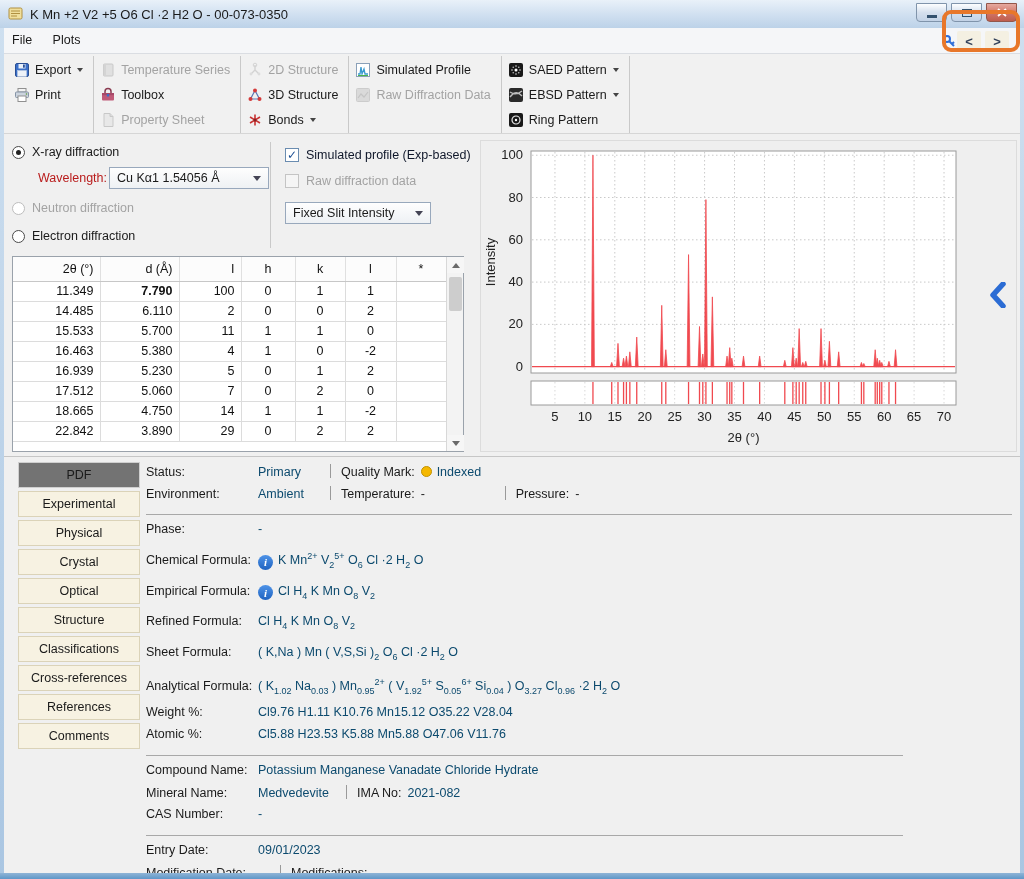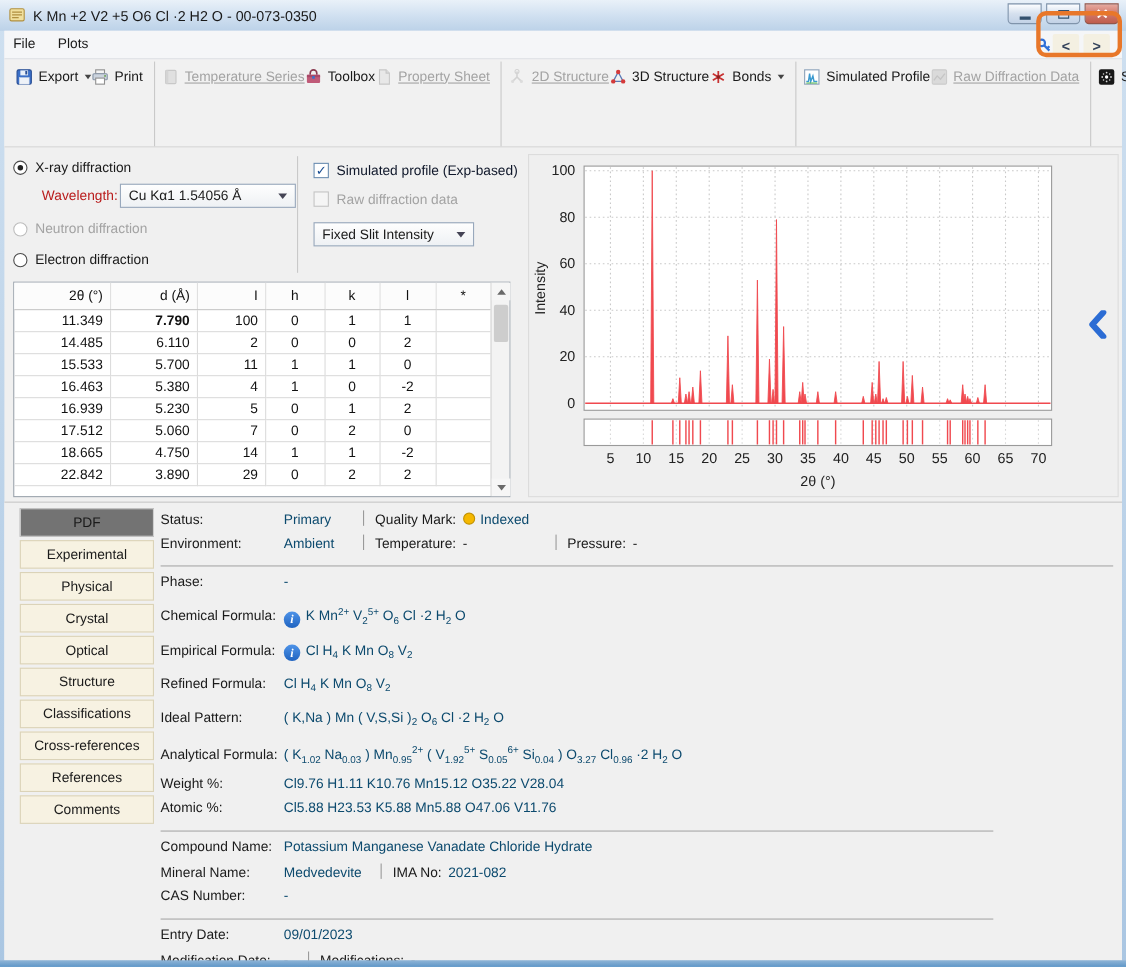--- a/index.html
+++ b/index.html
@@ -19,23 +19,23 @@
   
   .client{position:absolute;left:4px;top:28px;width:1016px;height:845px;background:#f0f0f0;}
   .menubar{position:absolute;left:0;top:0;width:100%;height:26px;background:#f5f6f8;border-bottom:1px solid #dadde2;}
   .menu-item{display:inline-block;padding:0 8px;line-height:25px;font-size:12.5px;color:#1a1a1a;cursor:default;}
   .key-icon{position:absolute;left:938px;top:6px;width:14px;height:14px;}
   .nav-btn{position:absolute;top:3px;width:24px;height:20px;border:0;border-radius:2px;background:#f4f0e2;
     font-size:13px;font-weight:bold;color:#33425a;font-family:inherit;cursor:pointer;padding:0;}
   .nav-btn.prev{left:953px;} .nav-btn.next{left:981px;}
   
   .toolbar{position:absolute;left:0;top:26px;width:100%;height:80px;background:#f1f1f1;border-bottom:1px solid #d6d6d6;display:flex;padding:2px 0 0 4px;}
-  .tb-group{display:flex;flex-direction:row;padding:1px 10px 0 6px;border-right:1px solid #c9c9c9;}
+  .tb-group{display:flex;flex-direction:column;padding:1px 10px 0 6px;border-right:1px solid #c9c9c9;}
   .tb-item{display:flex;align-items:center;height:25px;font-size:12.5px;color:#1a1a1a;cursor:pointer;white-space:nowrap;}
-  .tb-item.disabled{color:#a3a3a3;cursor:default;text-decoration:underline;}
+  .tb-item.disabled{color:#a3a3a3;cursor:default;}
   .tb-item.disabled .tb-icon{filter:grayscale(1);opacity:.5;}
   .tb-icon{width:16px;height:16px;margin-right:5px;display:inline-flex;flex:none;}
   .tb-icon svg{width:16px;height:16px;}
   .tb-dd{width:0;height:0;margin-left:6px;border-left:3.5px solid transparent;border-right:3.5px solid transparent;border-top:4.5px solid #444;}
   
   .options{position:absolute;left:0;top:108px;width:470px;height:118px;display:flex;padding:4px 0 0 8px;}
   .opt-left{width:258px;}
   .opt-sep{width:1px;background:#c9c9c9;margin:2px 8px 6px 0;}
   .radio-row{display:flex;align-items:center;height:24px;}
   .radio{width:13px;height:13px;border:1px solid #4a4a4a;border-radius:50%;background:#fff;margin-right:7px;position:relative;flex:none;cursor:pointer;}
@@ -616,21 +616,21 @@
           </div>
           <div class="d-row">
             <span class="d-label">Empirical Formula:</span>
             <span class="d-vals"><span class="info">i</span><span class="val formula">Cl H<sub>4</sub> K Mn O<sub>8</sub> V<sub>2</sub></span></span>
           </div>
           <div class="d-row">
             <span class="d-label">Refined Formula:</span>
             <span class="d-vals"><span class="val formula">Cl H<sub>4</sub> K Mn O<sub>8</sub> V<sub>2</sub></span></span>
           </div>
           <div class="d-row">
-            <span class="d-label">Ideal Pattern:</span>
+            <span class="d-label">Sheet Formula:</span>
             <span class="d-vals"><span class="val formula">( K,Na ) Mn ( V,S,Si )<sub>2</sub> O<sub>6</sub> Cl ·2 H<sub>2</sub> O</span></span>
           </div>
           <div class="d-row">
             <span class="d-label">Analytical Formula:</span>
             <span class="d-vals"><span class="val formula">( K<sub>1.02</sub> Na<sub>0.03</sub> ) Mn<sub>0.95</sub><sup>2+</sup> ( V<sub>1.92</sub><sup>5+</sup> S<sub>0.05</sub><sup>6+</sup> Si<sub>0.04</sub> ) O<sub>3.27</sub> Cl<sub>0.96</sub> ·2 H<sub>2</sub> O</span></span>
           </div>
           <div class="d-row">
             <span class="d-label">Weight %:</span>
             <span class="d-vals"><span class="val">Cl9.76 H1.11 K10.76 Mn15.12 O35.22 V28.04</span></span>
           </div>

